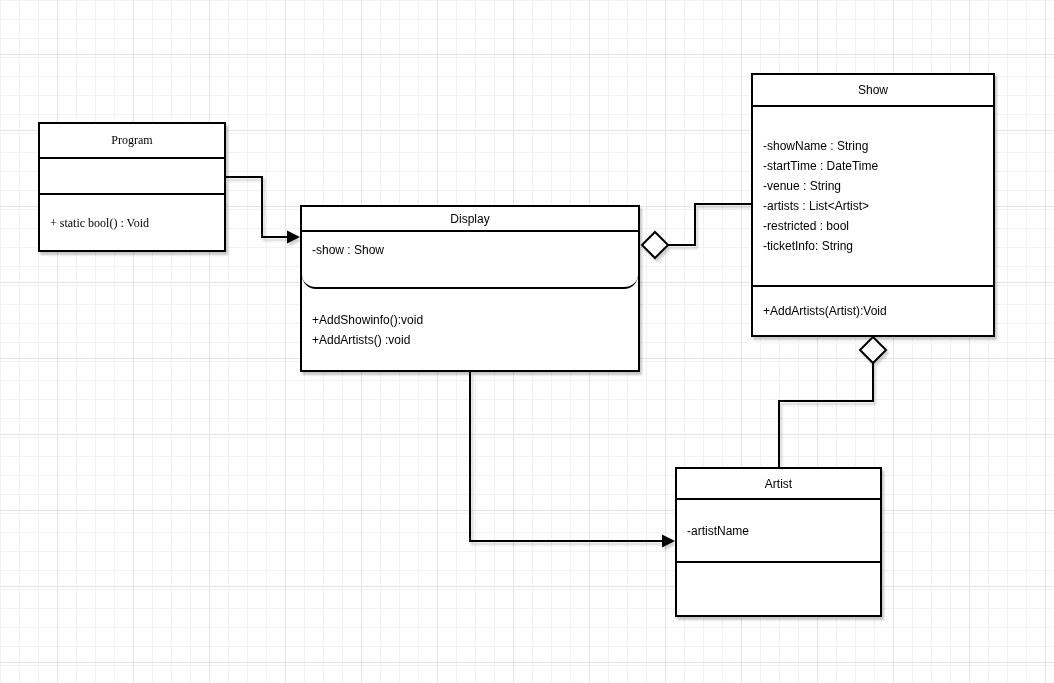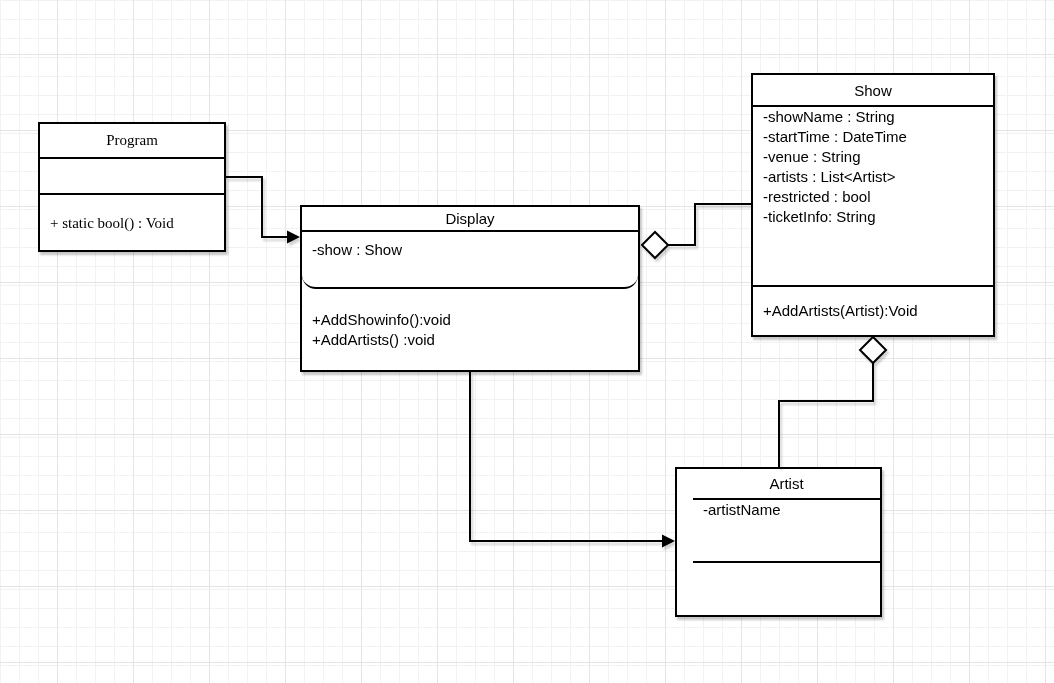--- a/index.html
+++ b/index.html
@@ -23,38 +23,38 @@
   }
 
   .uml-class {
     position: absolute;
     box-sizing: border-box;
     background: #ffffff;
     border: 2px solid #000000;
     box-shadow: 2px 3px 2px rgba(0,0,0,0.22);
     display: flex;
     flex-direction: column;
-    font-size: 15px;
+    font-size: 12px;
     color: #000000;
   }
   .uml-title {
     flex: none;
     box-sizing: border-box;
     border-bottom: 2px solid #000000;
     display: flex;
     align-items: center;
     justify-content: center;
   }
   .uml-attrs {
     flex: none;
     box-sizing: border-box;
     border-bottom: 2px solid #000000;
     display: flex;
     flex-direction: column;
-    justify-content: flex-start;
+    justify-content: center;
     padding-left: 10px;
   }
   .uml-methods {
     flex: 1;
     display: flex;
     flex-direction: column;
     justify-content: center;
     padding-left: 10px;
   }
   .member { line-height: 20px; white-space: pre; }
@@ -65,21 +65,21 @@
   .program .uml-attrs { height: 36px; }
 
   .display { left: 300px; top: 205px; width: 340px; height: 167px; }
   .display .uml-title { height: 25px; }
   .display .uml-attrs { height: 57px; justify-content: flex-start; padding-top: 8px; border-radius: 14px; }
 
   .show { left: 751px; top: 73px; width: 244px; height: 264px; }
   .show .uml-title { height: 32px; }
   .show .uml-attrs { height: 180px; }
 
-  .artist { left: 675px; top: 467px; width: 207px; height: 150px; padding-left: 16px; }
+  .artist { left: 675px; top: 467px; width: 207px; height: 150px; }
   .artist .uml-title { height: 31px; }
   .artist .uml-attrs { height: 63px; }
 
   svg.connectors {
     position: absolute;
     left: 0;
     top: 0;
     filter: drop-shadow(2px 3px 1px rgba(0,0,0,0.18));
   }
   .edge   { fill: none; stroke: #000000; stroke-width: 2; }

